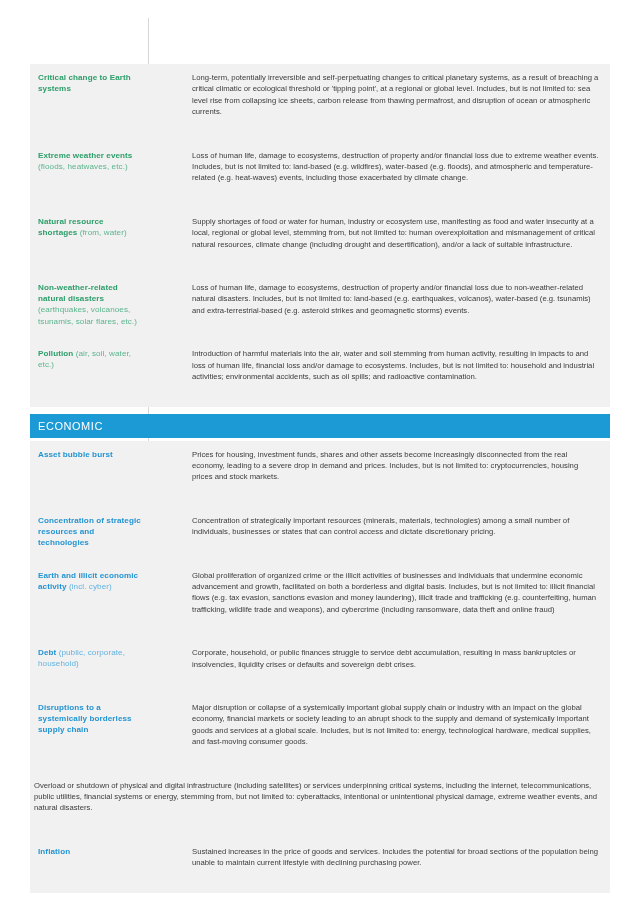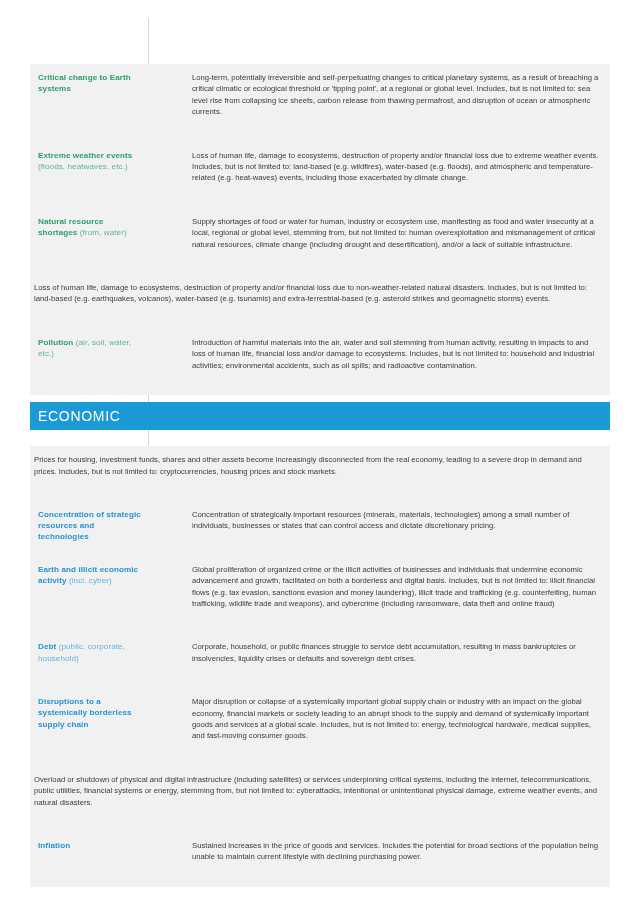--- a/index.html
+++ b/index.html
@@ -72,25 +72,25 @@
   
   .sec-economic .risk-label { color: #2494d2; }
   .sec-economic .risk-label .qualifier {
     font-weight: normal;
     color: #63b3e0;
   }
 
   .section-header {
     background: #1b9ad6;
     color: #ffffff;
-    font-size: 14px;
+    font-size: 11px;
     font-weight: normal;
     letter-spacing: 0.05em;
     padding: 6px 0 6px 8px;
-    margin-bottom: 16px;
+    margin-bottom: 3px;
     margin-top: 7px;
   }
 </style>
 </head>
 <body>
 
 <div id="column-rule"></div>
 
 <div id="risk-table">
     <div class="section sec-environmental">
@@ -100,30 +100,32 @@
       </div>
       <div class="risk-row">
         <div class="risk-label"><span>Extreme weather events</span> <span class="qualifier">(floods, heatwaves, etc.)</span></div>
         <div class="risk-desc">Loss of human life, damage to ecosystems, destruction of property and/or financial loss due to extreme weather events. Includes, but is not limited to: land-based (e.g. wildfires), water-based (e.g. floods), and atmospheric and temperature-related (e.g. heat-waves) events, including those exacerbated by climate change.</div>
       </div>
       <div class="risk-row">
         <div class="risk-label"><span>Natural resource shortages</span> <span class="qualifier">(from, water)</span></div>
         <div class="risk-desc">Supply shortages of food or water for human, industry or ecosystem use, manifesting as food and water insecurity at a local, regional or global level, stemming from, but not limited to: human overexploitation and mismanagement of critical natural resources, climate change (including drought and desertification), and/or a lack of suitable infrastructure.</div>
       </div>
       <div class="risk-row">
+        <div class="risk-label"><span>Non-weather-related natural disasters</span> <span class="qualifier">(earthquakes, volcanoes, tsunamis, solar flares, etc.)</span></div>
         <div class="risk-desc">Loss of human life, damage to ecosystems, destruction of property and/or financial loss due to non-weather-related natural disasters. Includes, but is not limited to: land-based (e.g. earthquakes, volcanos), water-based (e.g. tsunamis) and extra-terrestrial-based (e.g. asteroid strikes and geomagnetic storms) events.</div>
       </div>
       <div class="risk-row">
         <div class="risk-label"><span>Pollution</span> <span class="qualifier">(air, soil, water, etc.)</span></div>
         <div class="risk-desc">Introduction of harmful materials into the air, water and soil stemming from human activity, resulting in impacts to and loss of human life, financial loss and/or damage to ecosystems. Includes, but is not limited to: household and industrial activities; environmental accidents, such as oil spills; and radioactive contamination.</div>
       </div>
     </div>
     <div class="section sec-economic">
       <div class="section-header">ECONOMIC</div>
       <div class="risk-row">
+        <div class="risk-label"><span>Asset bubble burst</span></div>
         <div class="risk-desc">Prices for housing, investment funds, shares and other assets become increasingly disconnected from the real economy, leading to a severe drop in demand and prices. Includes, but is not limited to: cryptocurrencies, housing prices and stock markets.</div>
       </div>
       <div class="risk-row">
         <div class="risk-label"><span>Concentration of strategic resources and technologies</span></div>
         <div class="risk-desc">Concentration of strategically important resources (minerals, materials, technologies) among a small number of individuals, businesses or states that can control access and dictate discretionary pricing.</div>
       </div>
       <div class="risk-row">
         <div class="risk-label"><span>Earth and illicit economic activity</span> <span class="qualifier">(incl. cyber)</span></div>
         <div class="risk-desc">Global proliferation of organized crime or the illicit activities of businesses and individuals that undermine economic advancement and growth, facilitated on both a borderless and digital basis. Includes, but is not limited to: illicit financial flows (e.g. tax evasion, sanctions evasion and money laundering), illicit trade and trafficking (e.g. counterfeiting, human trafficking, wildlife trade and weapons), and cybercrime (including ransomware, data theft and online fraud)</div>
       </div>

